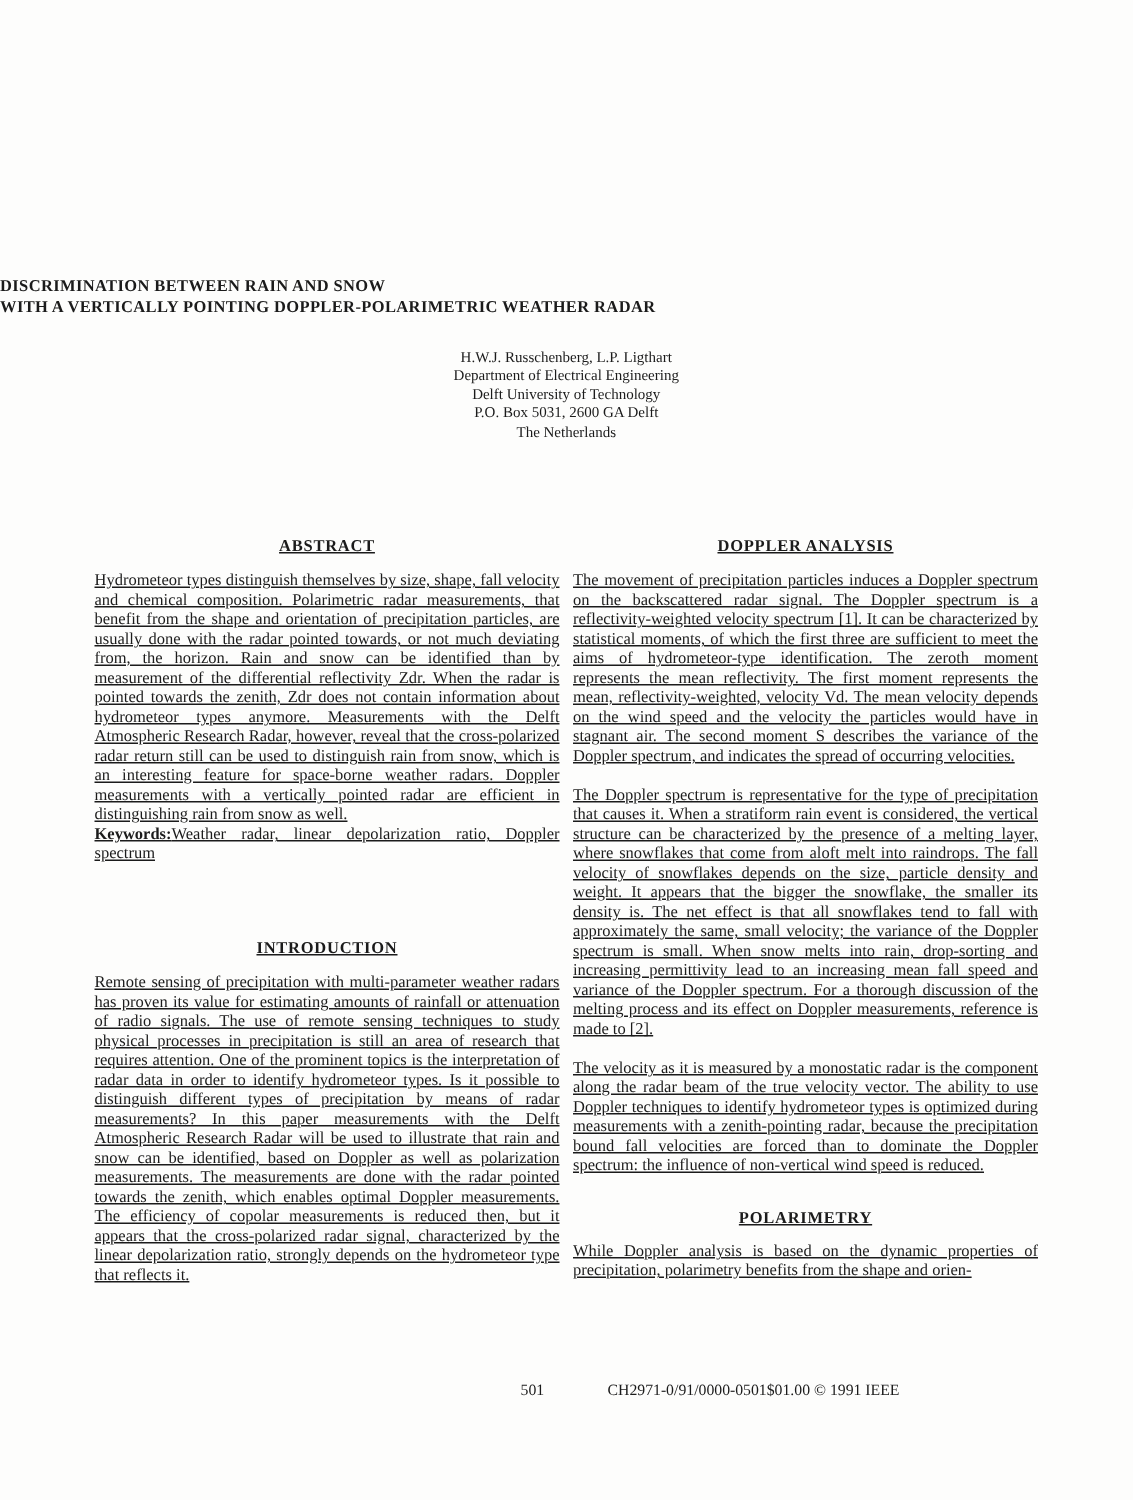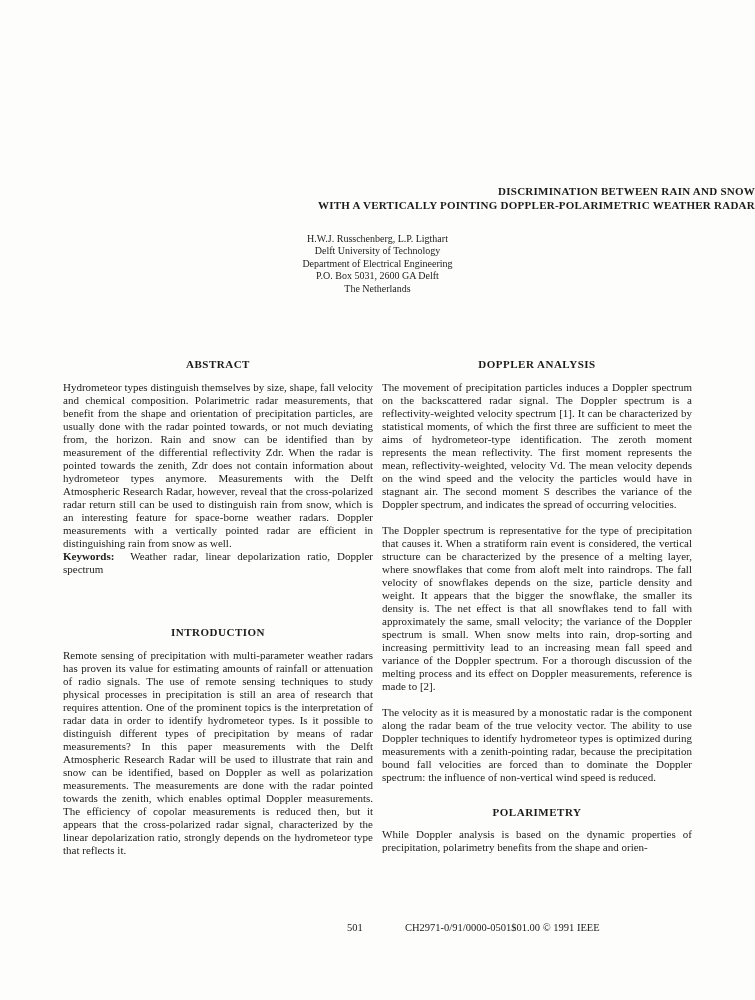--- a/index.html
+++ b/index.html
@@ -15,21 +15,21 @@
     font-family: "Liberation Serif", "DejaVu Serif", serif;
     color: #1b1b1b;
     overflow: hidden;
   }
   
   .title-block {
     position: absolute;
     top: 185px;
     left: 0;
     width: 755px;
-    text-align: right;
+    text-align: left;
     font-weight: bold;
     font-size: 11px;
     line-height: 13.5px;
     letter-spacing: 0.25px;
   }
   
   .author-block {
     position: absolute;
     top: 233px;
     left: 0;
@@ -41,39 +41,40 @@
   
   .columns {
     position: absolute;
     top: 358px;
     left: 63px;
     width: 629px;
     display: flex;
     gap: 9px;
     font-size: 11px;
     line-height: 13px;
+    text-decoration: underline;
   }
   .col {
     width: 310px;
   }
   .sec-heading {
     margin: 0 0 10px 0;
     text-align: center;
     font-size: 11px;
     font-weight: bold;
     letter-spacing: 0.5px;
     line-height: 13px;
   }
   .col p {
     margin: 0;
     text-align: justify;
   }
   .kw-label {
     font-weight: bold;
-    margin-right: 16px;
+    margin-right: 0;
   }
   .intro-heading {
     margin-top: 50px;
   }
   .para-gap {
     margin-bottom: 13px !important;
   }
   .polarimetry-heading {
     margin-top: 22px;
     margin-bottom: 9px;
@@ -103,22 +104,22 @@
 
 <div class="page">
 
   <div class="title-block">
     <div>DISCRIMINATION BETWEEN RAIN AND SNOW</div>
     <div>WITH A VERTICALLY POINTING DOPPLER-POLARIMETRIC WEATHER RADAR</div>
   </div>
 
   <div class="author-block">
     <div>H.W.J. Russchenberg, L.P. Ligthart</div>
+    <div>Department of Electrical Engineering</div>
     <div>Delft University of Technology</div>
-    <div>Department of Electrical Engineering</div>
     <div>P.O. Box 5031, 2600 GA Delft</div>
     <div>The Netherlands</div>
   </div>
 
   <div class="columns">
 
     <div class="col">
       <h2 class="sec-heading">ABSTRACT</h2>
       <p>Hydrometeor types distinguish themselves by size, shape, fall velocity and chemical composition. Polarimetric radar measurements, that benefit from the shape and orientation of precipitation particles, are usually done with the radar pointed towards, or not much deviating from, the horizon. Rain and snow can be identified than by measurement of the differential reflectivity Zdr. When the radar is pointed towards the zenith, Zdr does not contain information about hydrometeor types anymore. Measurements with the Delft Atmospheric Research Radar, however, reveal that the cross-polarized radar return still can be used to distinguish rain from snow, which is an interesting feature for space-borne weather radars. Doppler measurements with a vertically pointed radar are efficient in distinguishing rain from snow as well.</p>
       <p><span class="kw-label">Keywords:</span><span>Weather radar, linear depolarization ratio, Doppler spectrum</span></p>

